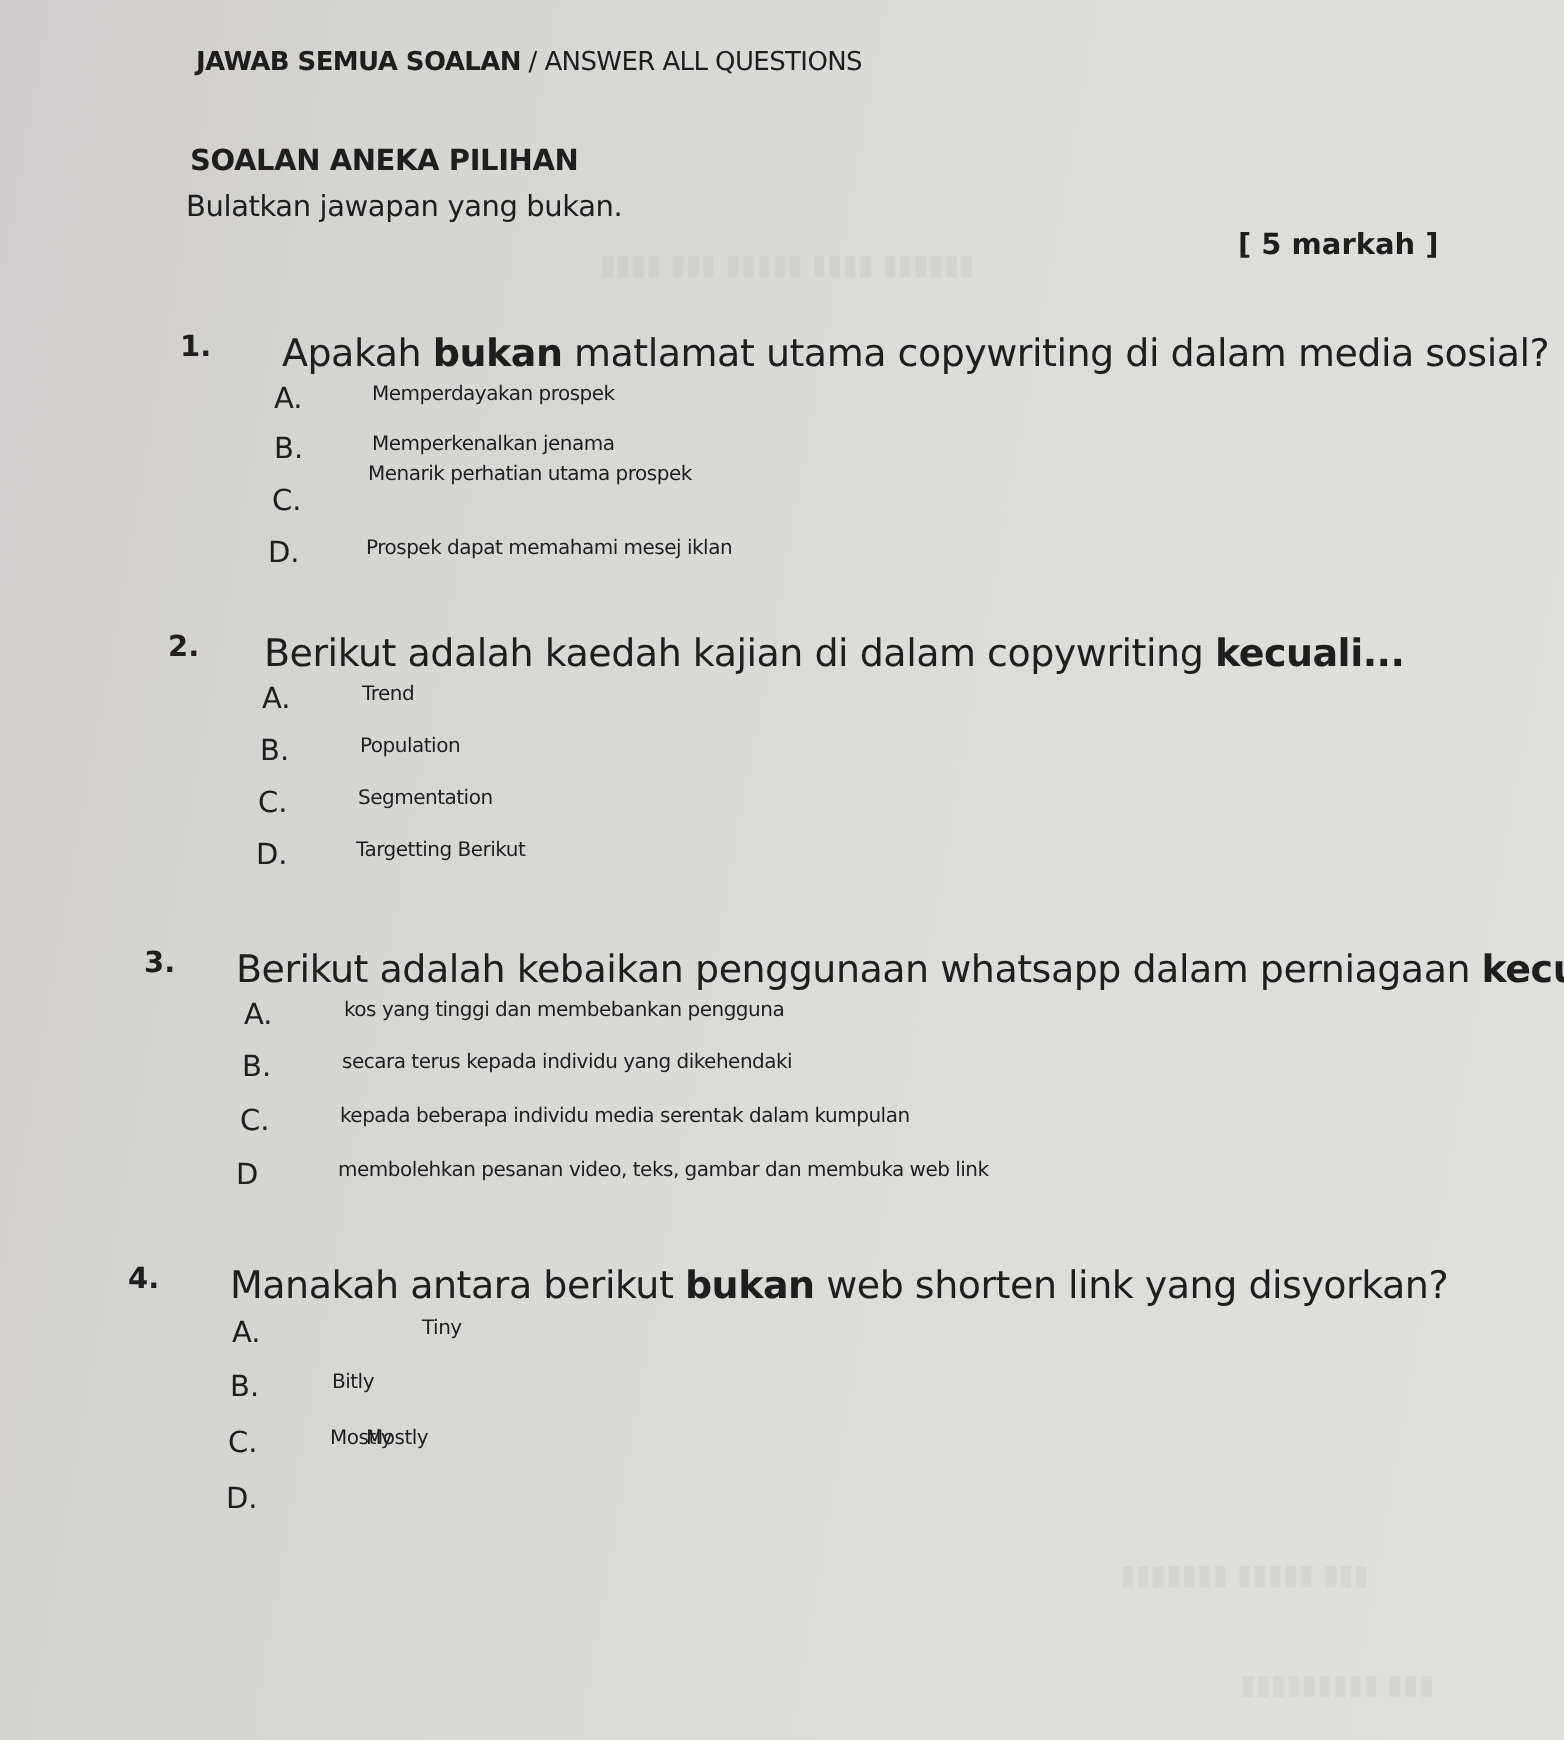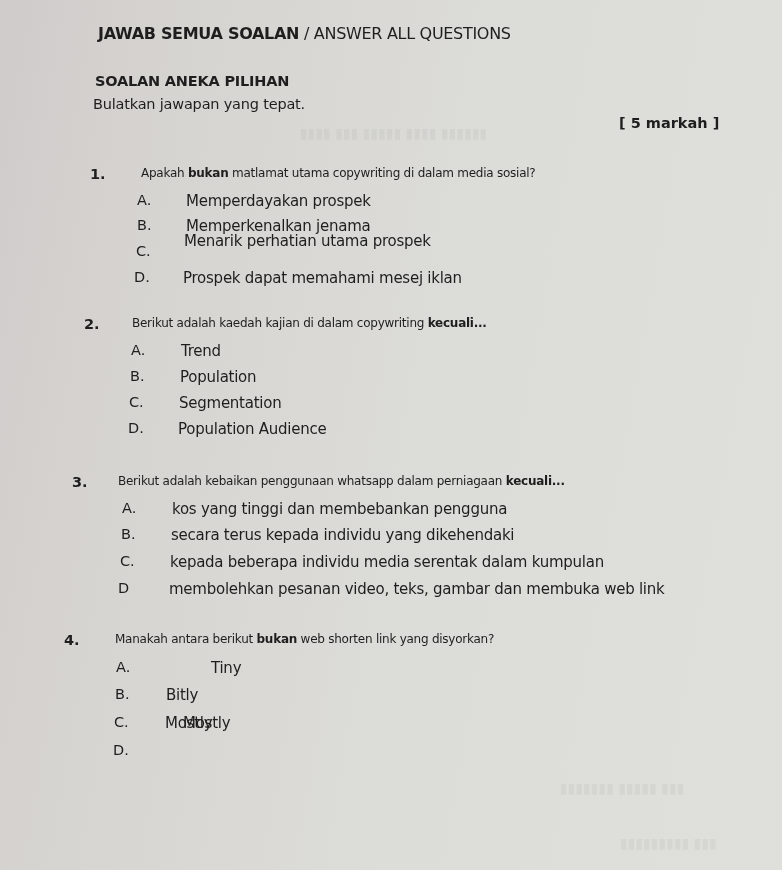--- a/index.html
+++ b/index.html
@@ -11,64 +11,64 @@
       height: 870px;
       overflow: hidden;
       background: linear-gradient(100deg, #cfcbca 0%, #d6d4d1 20%, #dcdcd8 55%, #dfe0dc 100%);
       font-family: "DejaVu Sans", sans-serif;
       color: #1e1e1e;
       position: relative;
     }
     .abs { position: absolute; white-space: nowrap; }
     .header-title {
       left: 98px; top: 24px;
-      font-size: 16px;
+      font-size: 13px;
       letter-spacing: -0.3px;
     }
     .header-title .bold { font-weight: bold; }
     .section-title {
       left: 95px; top: 73px;
       font-size: 14.5px; font-weight: bold;
       letter-spacing: -0.2px;
     }
     .instruction {
       left: 93px; top: 96px;
       font-size: 14.5px;
       letter-spacing: -0.2px;
     }
     .marks {
       left: 619px; top: 115px;
       font-size: 14.5px; font-weight: bold;
     }
     .q-num { font-size: 14.5px; font-weight: bold; }
-    .q-text { font-size: 12px; letter-spacing: -0.25px; }
+    .q-text { font-size: 19px; letter-spacing: -0.25px; }
     .q-text b { font-weight: bold; }
     .opt-letter { font-size: 14.5px; }
-    .opt-text { font-size: 15px; letter-spacing: -0.25px; }
+    .opt-text { font-size: 10px; letter-spacing: -0.25px; }
     .bleed {
       position: absolute;
       color: rgba(120,120,120,0.08);
       font-size: 14px;
       white-space: nowrap;
       pointer-events: none;
     }
   </style>
 </head>
 <body>
 
 <div class="bleed" style="left:300px;top:125px;">▮▮▮▮ ▮▮▮ ▮▮▮▮▮ ▮▮▮▮ ▮▮▮▮▮▮</div>
 <div class="bleed" style="left:560px;top:780px;">▮▮▮▮▮▮▮ ▮▮▮▮▮ ▮▮▮</div>
 <div class="bleed" style="left:620px;top:835px;">▮▮▮▮▮▮▮▮▮ ▮▮▮</div>
 
 <div class="abs header-title">
   <span class="bold">JAWAB SEMUA SOALAN</span><span> / </span><span>ANSWER ALL QUESTIONS</span>
 </div>
 
 <div class="abs section-title">SOALAN ANEKA PILIHAN</div>
-<div class="abs instruction">Bulatkan jawapan yang tepat.</div>
+<div class="abs instruction">Bulatkan jawapan yang bukan.</div>
 <div class="abs marks">[ 5 markah ]</div>
 
 <div>
   <div class="abs q-num" style="left:90px;top:166px;">1.</div>
   <div class="abs q-text" style="left:141px;top:166px;">
     <span>Apakah </span><b>bukan</b><span> matlamat utama copywriting di dalam media sosial?</span>
   </div>
   <div>
     <span class="abs opt-letter" style="left:137px;top:192px;">A.</span>
     <span class="abs opt-text" style="left:186px;top:192px;">Memperdayakan prospek</span>
@@ -99,21 +99,21 @@
   <div>
     <span class="abs opt-letter" style="left:130px;top:368px;">B.</span>
     <span class="abs opt-text" style="left:180px;top:368px;">Population</span>
   </div>
   <div>
     <span class="abs opt-letter" style="left:129px;top:394px;">C.</span>
     <span class="abs opt-text" style="left:179px;top:394px;">Segmentation</span>
   </div>
   <div>
     <span class="abs opt-letter" style="left:128px;top:420px;">D.</span>
-    <span class="abs opt-text" style="left:178px;top:420px;">Population Audience</span>
+    <span class="abs opt-text" style="left:178px;top:420px;">Targetting Berikut</span>
   </div>
 </div>
 
 <div>
   <div class="abs q-num" style="left:72px;top:474px;">3.</div>
   <div class="abs q-text" style="left:118px;top:474px;">
     <span>Berikut adalah kebaikan penggunaan whatsapp dalam perniagaan </span><b>kecuali...</b><span></span>
   </div>
   <div>
     <span class="abs opt-letter" style="left:122px;top:500px;">A.</span>

